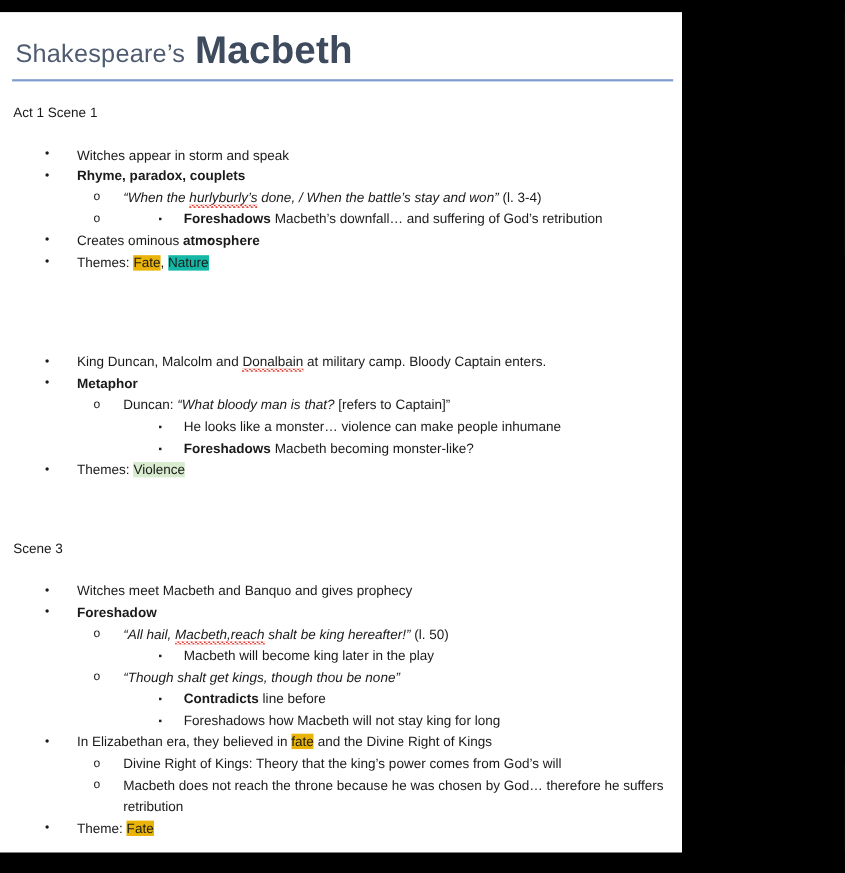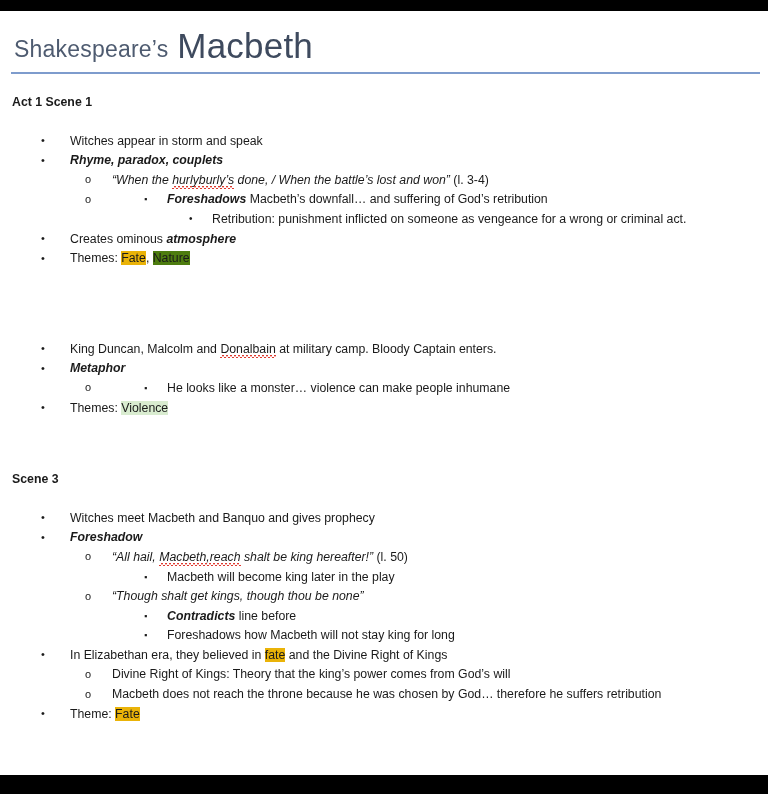--- a/index.html
+++ b/index.html
@@ -18,21 +18,21 @@
     background: #000000;
     width: 100%;
   }
   .bar-bottom {
     height: 19px;
     background: #000000;
     width: 100%;
   }
   .page {
     background: #ffffff;
-    width: 768px;
+    width: 620px;
     height: 764px;
     position: relative;
     box-sizing: border-box;
     padding: 0;
   }
 
   
   .title-wrap {
     padding: 14px 0 0 14px;
   }
@@ -43,21 +43,21 @@
     white-space: nowrap;
   }
   .title-small {
     font-size: 23px;
     font-weight: 400;
     letter-spacing: 0.2px;
     color: #4e5b70;
   }
   .title-big {
     font-size: 35px;
-    font-weight: 400;
+    font-weight: 700;
     letter-spacing: 0.2px;
     color: #3e4a5e;
     margin-left: 9px;
     position: relative;
     top: 1px;
   }
   .title-rule {
     margin: 7px 8px 0 11px;
     height: 2px;
     background: #7e9ccd;
@@ -67,21 +67,21 @@
   .content {
     padding: 0 6px 0 0;
     color: #1a1a1a;
     font-size: 12.3px;
     line-height: 19.6px;
   }
   .scene-heading {
     margin-left: 12px;
     font-size: 12.3px;
     color: #1a1a1a;
-    font-weight: 700;
+    font-weight: 400;
   }
   .gap-sm { height: 19px; }
   .gap-lg { height: 52px; }
 
   ul.lvl { list-style: none; margin: 0; padding: 0; }
 
   .li {
     position: relative;
     display: block;
     font-size: 12.3px;
@@ -99,26 +99,26 @@
   
   .l1 { padding-left: 70px; }
   .l1 > .bullet { left: 41px; font-size: 11px; top: -0.5px; }
   .l2 { padding-left: 112px; }
   .l2 > .bullet { left: 85px; font-size: 11px; top: -0.5px; }
   .l3 { padding-left: 167px; }
   .l3 > .bullet { left: 144px; font-size: 9px; top: 0px; }
   .l4 { padding-left: 212px; }
   .l4 > .bullet { left: 189px; font-size: 10px; top: -0.5px; }
 
-  .b { font-weight: bold; font-style: italic; }
+  .b { font-weight: bold; }
   .i { font-style: italic; }
 
   
   .hl-cyan   { background: #eab308; }
-  .hl-pink   { background: #4d7c0f; }
+  .hl-pink   { background: #14b8a6; }
   .hl-green  { background: #d9ecd0; }
 
   
   .sq {
     position: relative;
     text-decoration: none;
   }
   .sq::after {
     content: "";
     position: absolute;
@@ -163,35 +163,34 @@
         <span class="txt">Witches appear in storm and speak</span>
       </li>
 
       <li class="li l1">
         <span class="bullet">•</span>
         <span class="txt b">Rhyme, paradox, couplets</span>
       </li>
 
       <li class="li l2">
         <span class="bullet">o</span>
-        <span class="txt"><span class="i">“When the </span><span class="i sq">hurlyburly’s</span><span class="i"> done, / When the battle’s lost and won”</span><span> (l. 3-4)</span></span>
+        <span class="txt"><span class="i">“When the </span><span class="i sq">hurlyburly’s</span><span class="i"> done, / When the battle’s stay and won”</span><span> (l. 3-4)</span></span>
       </li>
 
       <li class="li l2">
         <span class="bullet">o</span>
       </li>
 
       <li class="li l3">
         <span class="bullet">▪</span>
         <span class="txt"><span class="b">Foreshadows</span><span> Macbeth’s downfall… and suffering of God’s retribution</span></span>
       </li>
 
       <li class="li l4">
         <span class="bullet">•</span>
-        <span class="txt">Retribution: punishment  inflicted on someone as vengeance for a wrong or criminal act.</span>
       </li>
 
       <li class="li l1">
         <span class="bullet">•</span>
         <span class="txt"><span>Creates ominous </span><span class="b">atmosphere</span></span>
       </li>
 
       <li class="li l1">
         <span class="bullet">•</span>
         <span class="txt"><span>Themes: </span><span class="hl-cyan">Fate</span><span>, </span><span class="hl-pink">Nature</span></span>
@@ -210,29 +209,31 @@
         <span class="txt"><span>King Duncan, Malcolm and </span><span class="sq">Donalbain</span><span> at military camp. Bloody Captain enters.</span></span>
       </li>
 
       <li class="li l1">
         <span class="bullet">•</span>
         <span class="txt b">Metaphor</span>
       </li>
 
       <li class="li l2">
         <span class="bullet">o</span>
+        <span class="txt"><span>Duncan: </span><span class="i">“What bloody man is that?</span><span> [refers to Captain]”</span></span>
       </li>
 
       <li class="li l3">
         <span class="bullet">▪</span>
         <span class="txt">He looks like a monster… violence can make people inhumane</span>
       </li>
 
       <li class="li l3">
         <span class="bullet">▪</span>
+        <span class="txt"><span class="b">Foreshadows</span><span> Macbeth becoming monster-like?</span></span>
       </li>
 
       <li class="li l1">
         <span class="bullet">•</span>
         <span class="txt"><span>Themes: </span><span class="hl-green">Violence</span></span>
       </li>
     </ul>
 
     <div class="gap-lg"></div>
 

